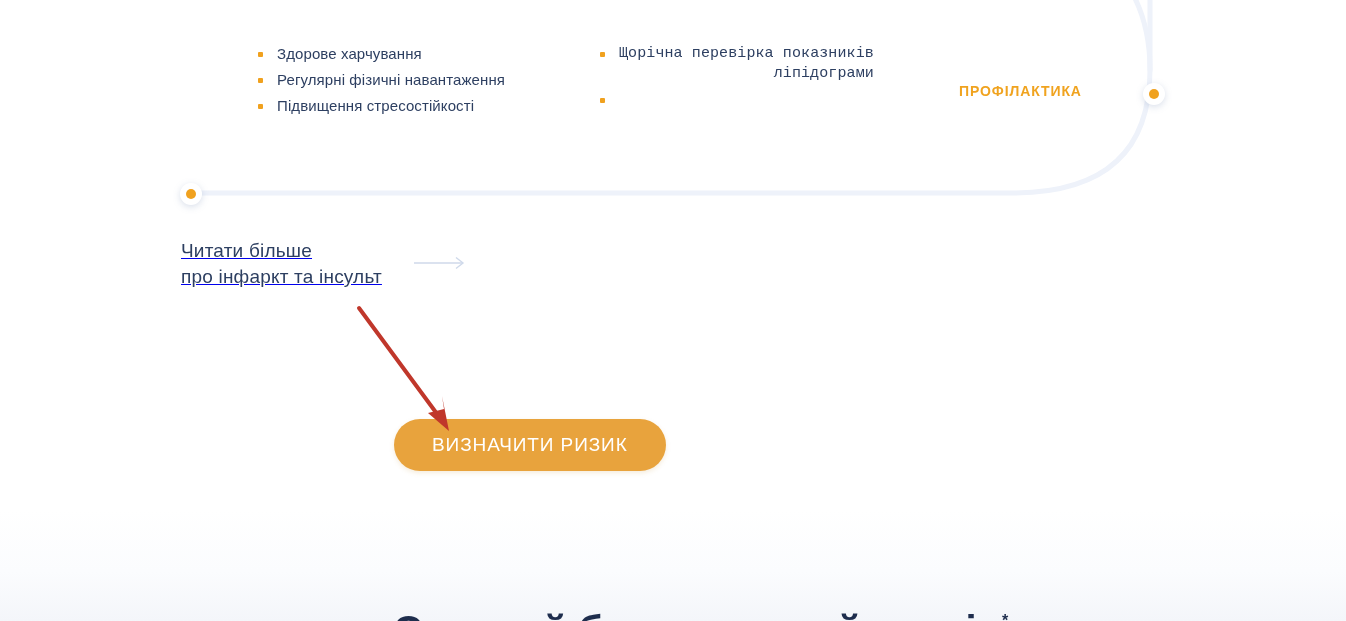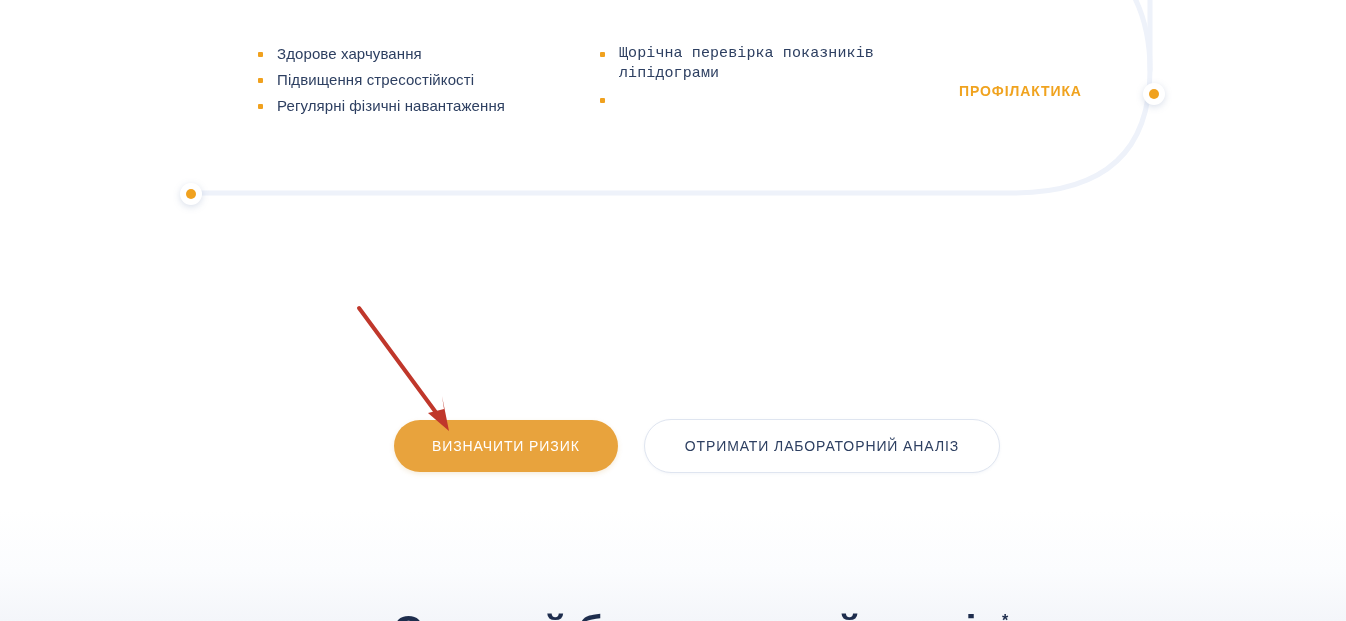--- a/index.html
+++ b/index.html
@@ -80,20 +80,21 @@
     background: #f0a11e;
     margin-top: 8px;
     margin-right: 14px;
   }
   .bullet-text {
     color: #2d3f61;
     font-size: 15px;
     line-height: 20px;
     letter-spacing: 0.1px;
     white-space: pre-line;
+    text-align: right;
   }
 
   
   #prevention-label {
     position: absolute;
     left: 959px;
     top: 83px;
     color: #f0a31f;
     font-size: 14px;
     font-weight: bold;
@@ -128,21 +129,21 @@
     display: flex;
     align-items: center;
     gap: 26px;
   }
   .btn {
     border: none;
     outline: none;
     cursor: pointer;
     border-radius: 40px;
     font-family: "Liberation Sans", sans-serif;
-    font-size: 14px;
+    font-size: 19px;
     letter-spacing: 0.9px;
     white-space: nowrap;
   }
   #btn-primary {
     background: #e8a33d;
     color: #ffffff;
     height: 52px;
     padding: 0 38px;
     box-shadow: 0 2px 5px rgba(200,150,60,0.18);
   }
@@ -198,46 +199,55 @@
   <div class="tl-dot" id="dot-right"></div>
 
   <div class="lists-wrap">
     <div class="list-col col-left">
       <div class="bullet-row">
         <span class="bullet-dot"></span>
         <span class="bullet-text">Здорове харчування</span>
       </div>
       <div class="bullet-row">
         <span class="bullet-dot"></span>
+        <span class="bullet-text">Регулярні фізичні навантаження</span>
+      </div>
+      <div class="bullet-row">
+        <span class="bullet-dot"></span>
         <span class="bullet-text">Підвищення стресостійкості</span>
-      </div>
-      <div class="bullet-row">
-        <span class="bullet-dot"></span>
-        <span class="bullet-text">Регулярні фізичні навантаження</span>
       </div>
     </div>
 
     <div class="list-col col-right">
       <div class="bullet-row">
         <span class="bullet-dot"></span>
         <span class="bullet-text">Щорічна перевірка показників
 ліпідограми</span>
       </div>
       <div class="bullet-row">
         <span class="bullet-dot"></span>
       </div>
     </div>
   </div>
 
   <div id="prevention-label">ПРОФІЛАКТИКА</div>
 
+  <a id="read-more" href="#">
+    <span id="read-more-text">Читати більше
+про інфаркт та інсульт</span>
+    <span id="read-more-arrow">
+      <svg width="52" height="14" viewBox="0 0 52 14" xmlns="http://www.w3.org/2000/svg">
+        <line x1="0" y1="7" x2="48" y2="7" stroke="#cfd9ea" stroke-width="1.4"></line>
+        <polyline points="42,1.5 49,7 42,12.5" fill="none" stroke="#cfd9ea" stroke-width="1.4"></polyline>
+      </svg>
+    </span>
+  </a>
 
   <div id="cta-row">
     <button class="btn" id="btn-primary">ВИЗНАЧИТИ РИЗИК</button>
-    <button class="btn" id="btn-secondary">ОТРИМАТИ ЛАБОРАТОРНИЙ АНАЛІЗ</button>
   </div>
 
   <h2 id="bottom-heading">
     <span>Отримай безкоштовний аналіз</span><sup>*</sup>
   </h2>
 
   <svg id="annotation-arrow" viewBox="0 0 1346 621" xmlns="http://www.w3.org/2000/svg">
     <line x1="359" y1="308" x2="443" y2="422" stroke="#c0372b" stroke-width="4" stroke-linecap="round"></line>
     <polygon points="449,431 428,413 444,409 442,396" fill="#c0372b"></polygon>
   </svg>

